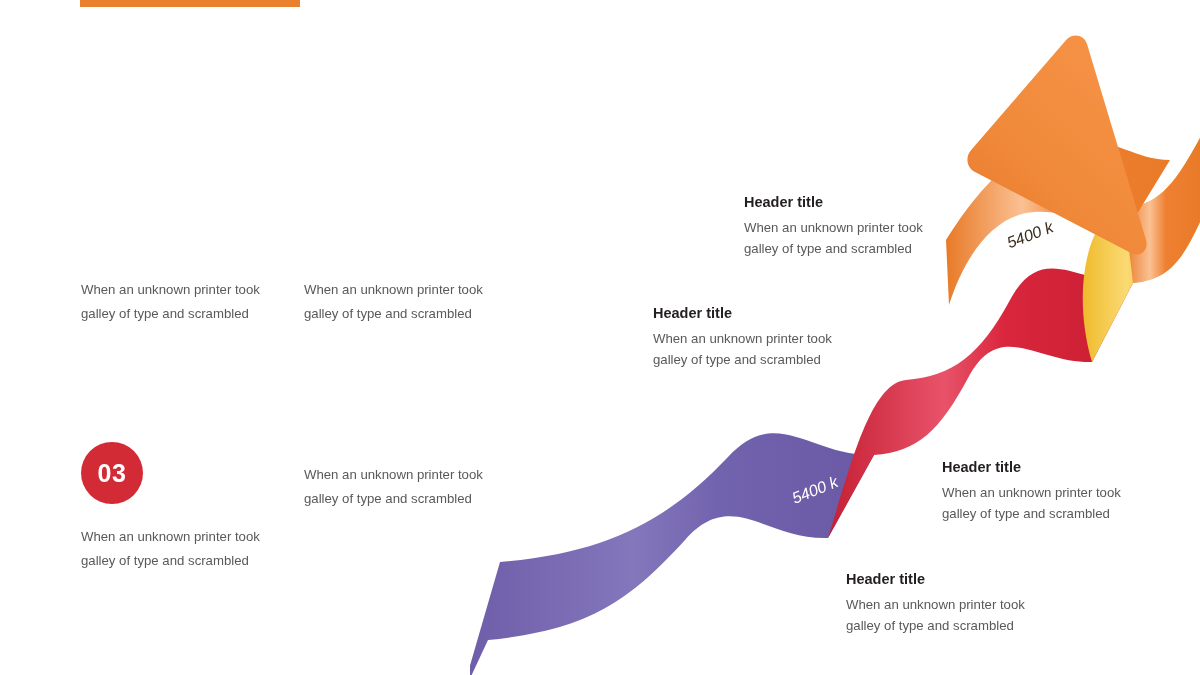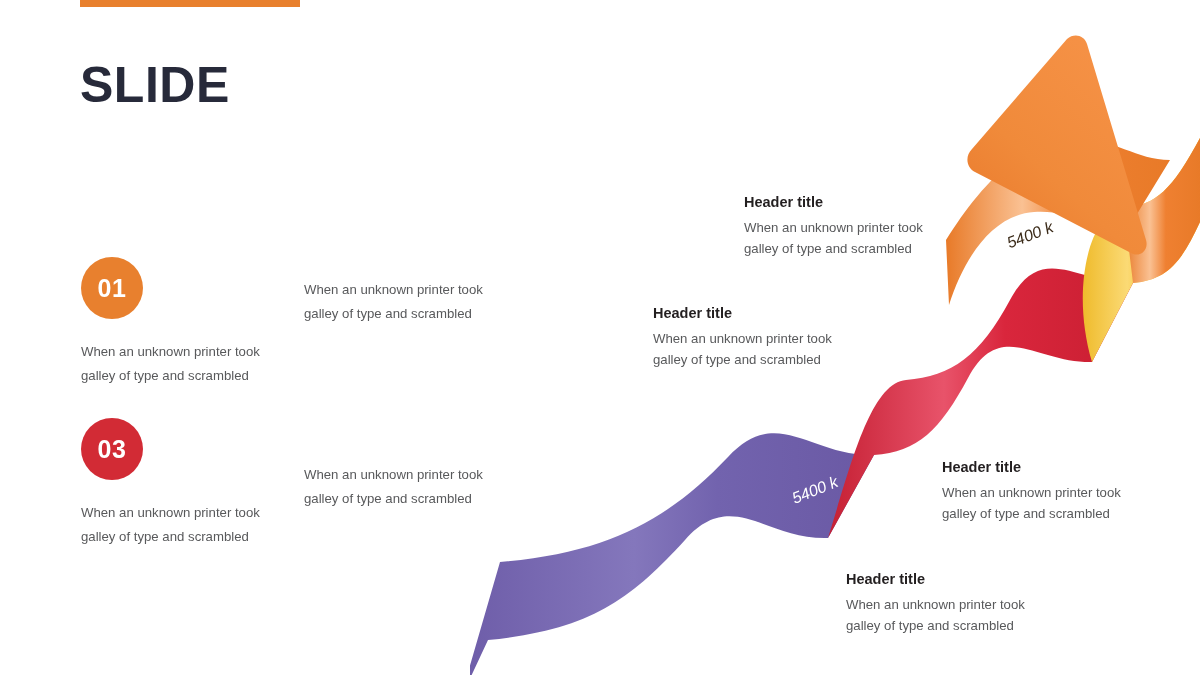--- a/index.html
+++ b/index.html
@@ -61,21 +61,21 @@
   }
   .num-body {
     margin-top: 21px;
     font-size: 13.2px;
     line-height: 1.85;
     color: #58595B;
   }
 
   #item-01 { left: 81px; top: 257px; }
   #item-02 { left: 304px; top: 257px; }
-  #item-03 { left: 81px; top: 418px; }
+  #item-03 { left: 81px; top: 442px; }
   #item-04 { left: 304px; top: 442px; }
 
   
   #arrow-graphic {
     position: absolute;
     left: 470px;
     top: 0;
     width: 730px;
     height: 675px;
   }
@@ -99,27 +99,23 @@
   #callout-4 { left: 846px; top: 571px; }
 </style>
 </head>
 <body>
 
 <div id="slide">
 
   <div id="accent-bar"></div>
 
   <div id="title">
-    <span class="tline">SLIDE</span>
   </div>
 
   <div class="num-item" id="item-01">
-    <div class="num-circle" style="background:#E8802E">
-      <span>01</span>
-    </div>
     <div class="num-body">When an unknown printer took galley of type and scrambled</div>
   </div>
 
   <div class="num-item" id="item-02">
     <div class="num-body">When an unknown printer took galley of type and scrambled</div>
   </div>
 
   <div class="num-item" id="item-03">
     <div class="num-circle" style="background:#D22B35">
       <span>03</span>

